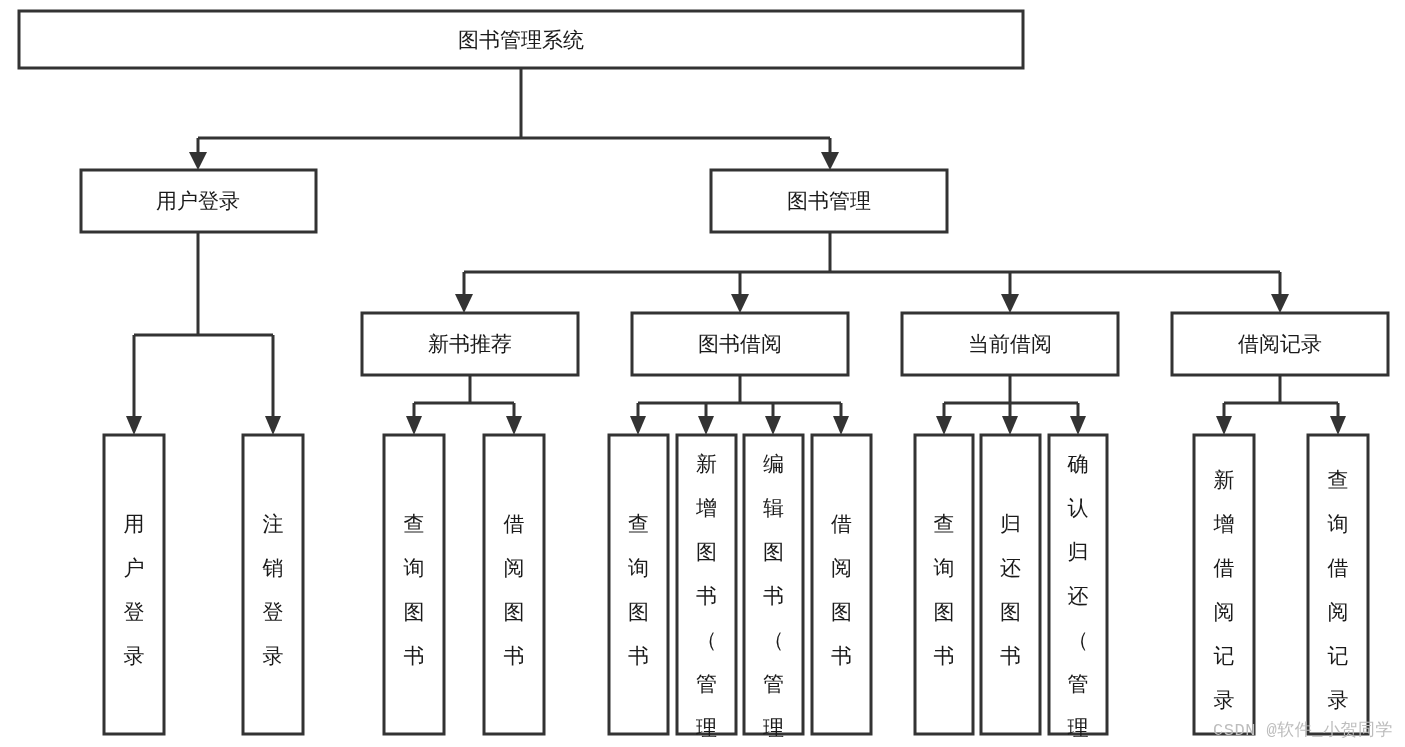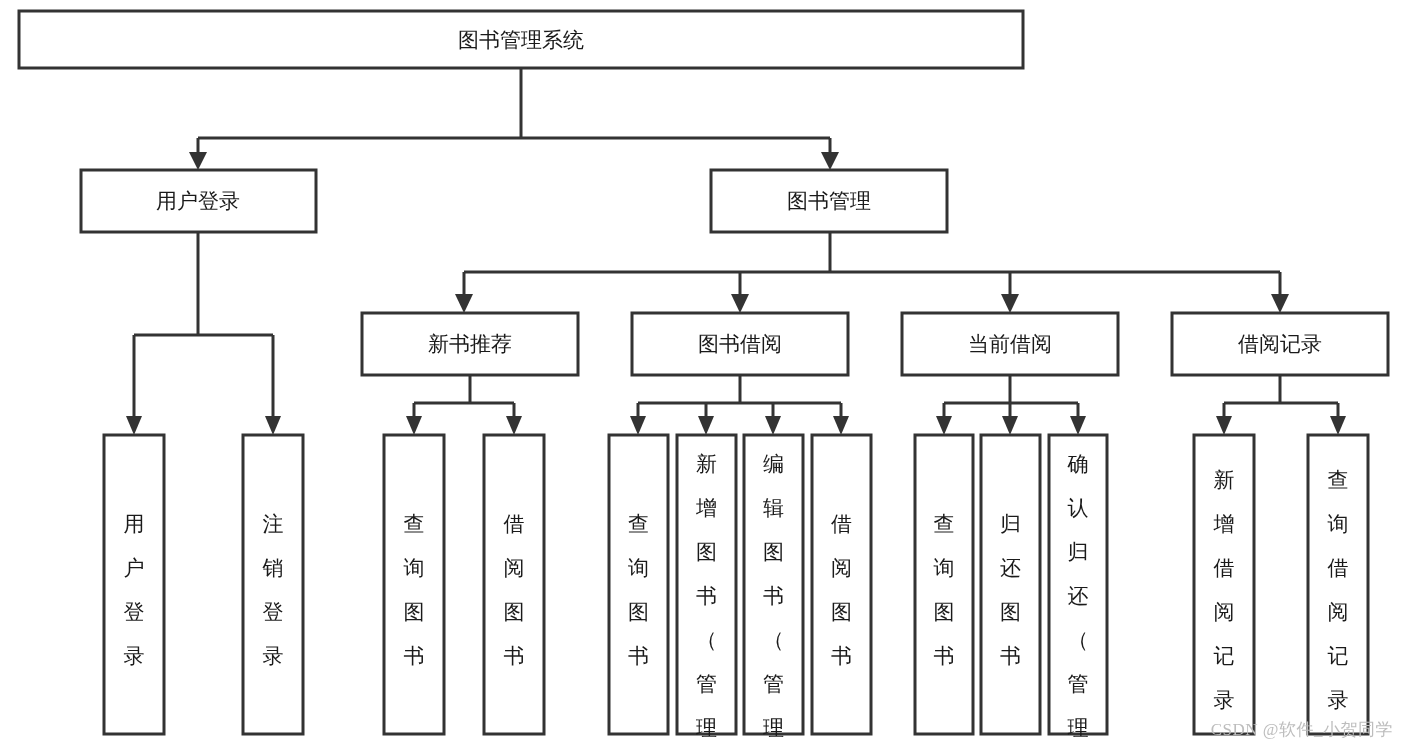--- a/index.html
+++ b/index.html
@@ -52,21 +52,21 @@
   .node-label-vertical {
     font-family: "Liberation Sans", "DejaVu Sans", sans-serif;
     fill: #1a1a1a;
     font-size: 21px;
     text-anchor: middle;
   }
   .watermark {
     position: absolute;
     right: 12px;
     bottom: 6px;
-    font-family: Liberation Serif, serif;
+    font-family: Liberation Mono, monospace;
     font-size: 17px;
     color: #bdbdbd;
     letter-spacing: 0.5px;
     white-space: nowrap;
     user-select: none;
   }
 </style>
 </head>
 <body>
 

